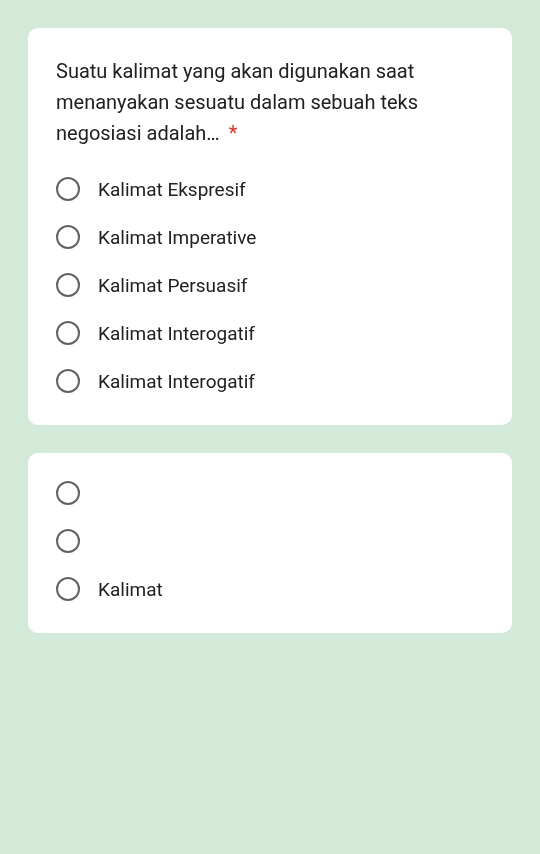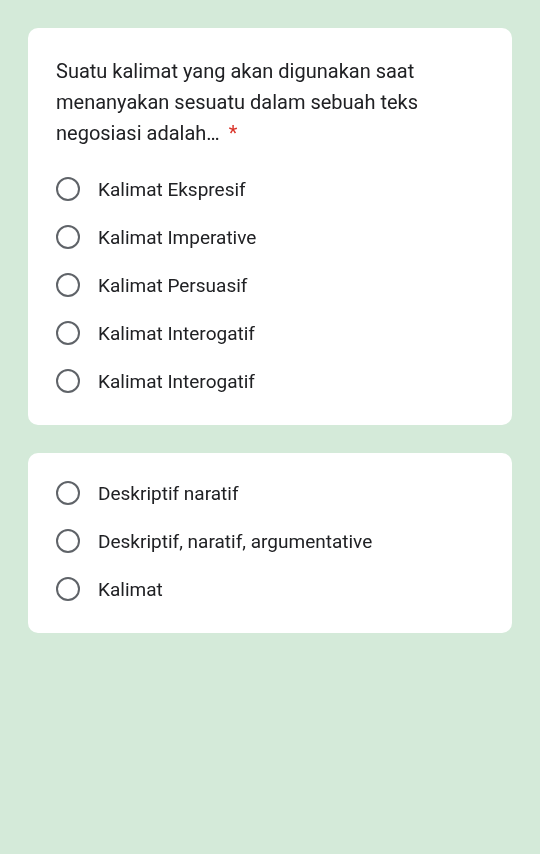--- a/index.html
+++ b/index.html
@@ -74,23 +74,21 @@
   </div>
   <div class="option">
     <span class="radio"></span>
     <span class="option-label">Kalimat Interogatif</span>
   </div>
 </div>
 
 <div class="card">
   <div class="option">
     <span class="radio"></span>
-    <span class="option-label">Deskriptif naratif</span>
   </div>
   <div class="option">
     <span class="radio"></span>
-    <span class="option-label">Deskriptif, naratif, argumentative</span>
   </div>
   <div class="option">
     <span class="radio"></span>
     <span class="option-label">Kalimat</span>
   </div>
 </div>
 
 </body></html>

